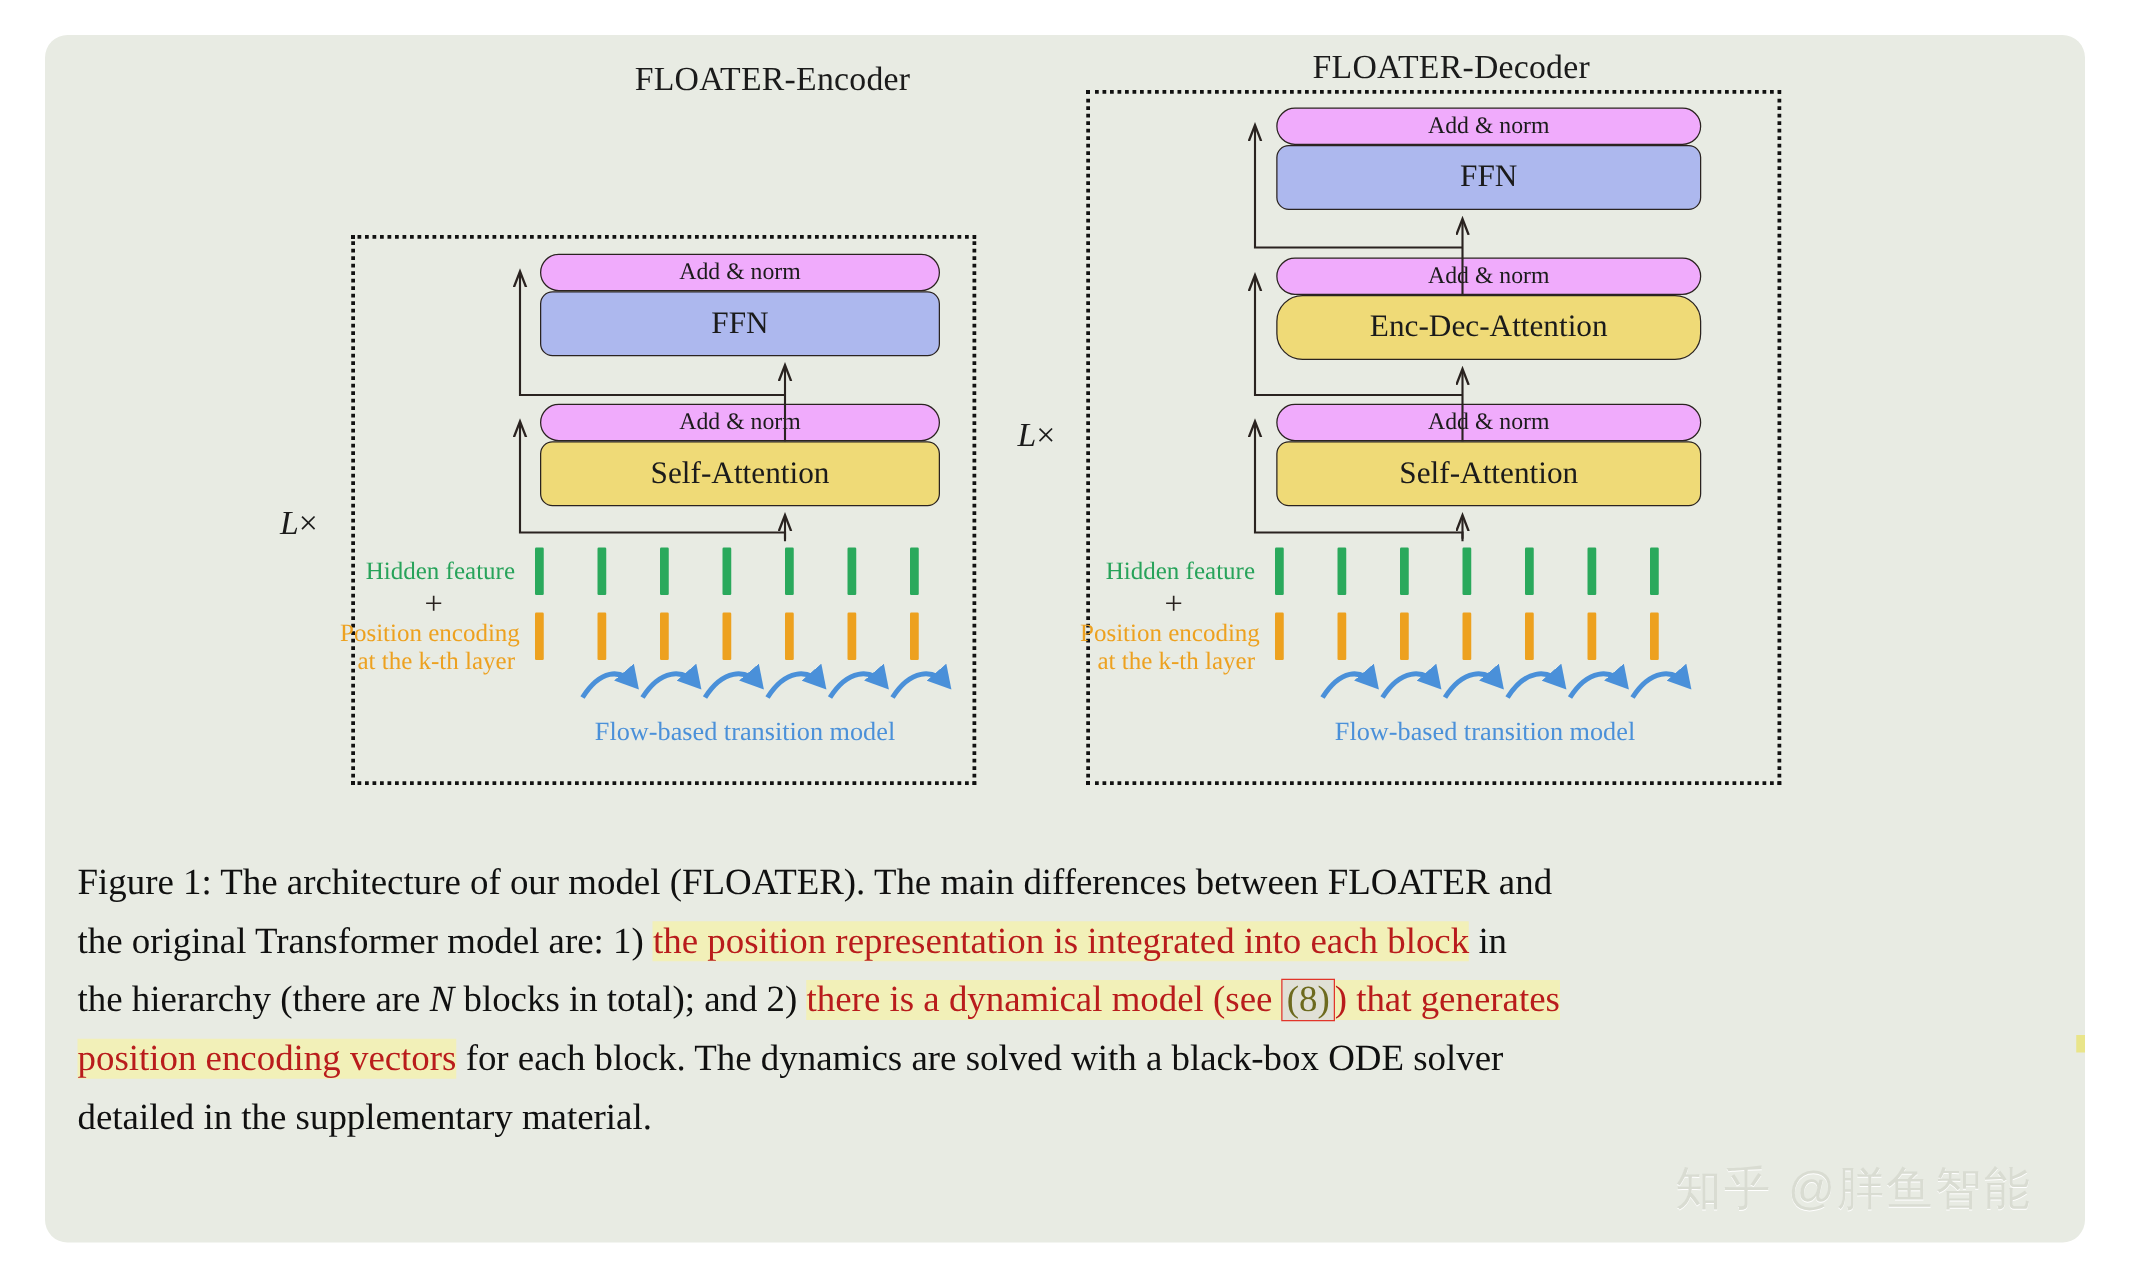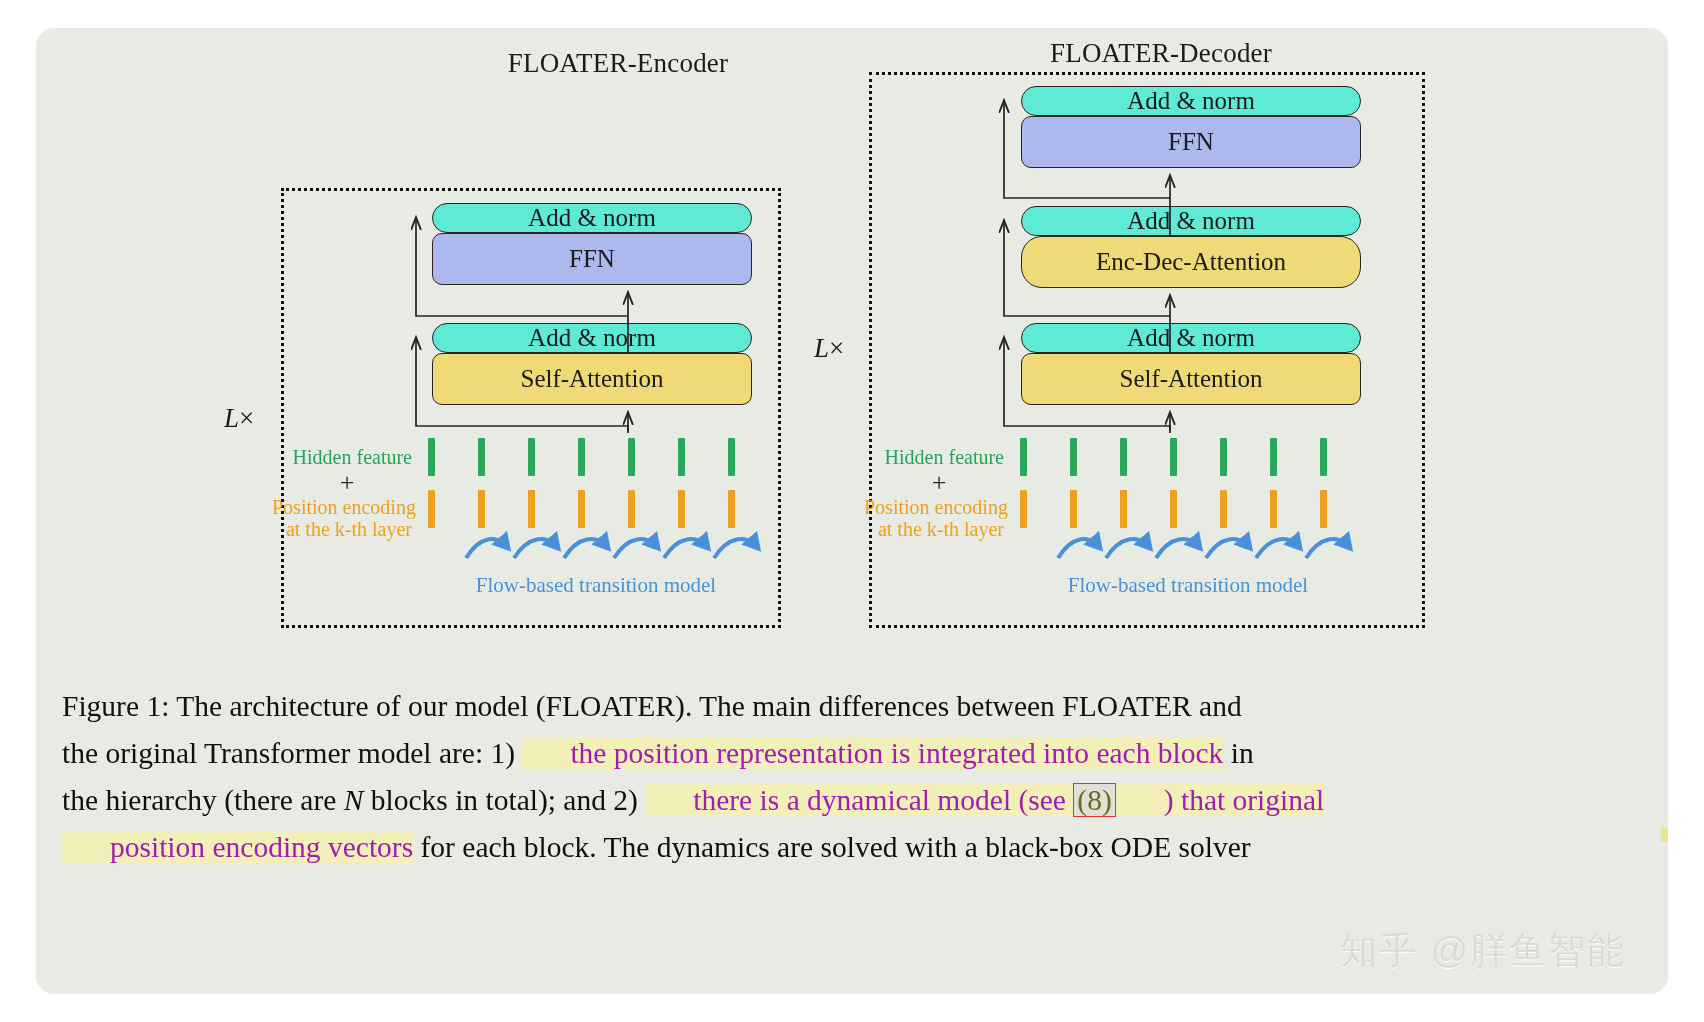--- a/index.html
+++ b/index.html
@@ -63,23 +63,23 @@
     position: absolute;
     box-sizing: border-box;
     border: 1.6px solid #2a2320;
     display: flex;
     align-items: center;
     justify-content: center;
     color: #1b1b1b;
     white-space: nowrap;
   }
   .block.addnorm {
-    background: #5eead4;
+    background: #f0abfc;
     border-radius: 16px;
-    font-size: 25px;
+    font-size: 19px;
   }
   .block.ffn {
     background: #adb8ee;
     border-radius: 10px;
     font-size: 25px;
   }
   .block.attn {
     background: #efda77;
     border-radius: 10px;
     font-size: 25px;
@@ -120,22 +120,21 @@
     top: 655px;
     width: 1580px;
     font-size: 29.5px;
     line-height: 47px;
     color: #101010;
     text-align: left;
   }
   #caption .line { white-space: nowrap; }
   .hl {
     background: #f2f0b8;
-    color: #a21caf;
-    padding-left: 48px;
+    color: #b91c1c;
   }
   .cite-box {
     border: 1.6px solid #e2352a;
     background: #e0e0d6;
     padding: 0 3px;
     color: #6d6a1e;
   }
   .mathit { font-style: italic; }
 
   
@@ -293,24 +292,27 @@
     </div>
 
     <div id="caption">
       <div class="line">
         <span>Figure 1: The architecture of our model (FLOATER). The main differences between FLOATER and</span>
       </div>
       <div class="line">
         <span>the original Transformer model are:  1) </span><span class="hl">the position representation is integrated into each block</span><span> in</span>
       </div>
       <div class="line">
-        <span>the hierarchy (there are </span><span class="mathit">N</span><span> blocks in total); and 2) </span><span class="hl">there is a dynamical model (see </span><span class="cite-box">(8)</span><span class="hl">) that original</span>
+        <span>the hierarchy (there are </span><span class="mathit">N</span><span> blocks in total); and 2) </span><span class="hl">there is a dynamical model (see </span><span class="cite-box">(8)</span><span class="hl">) that generates</span>
       </div>
       <div class="line">
         <span class="hl">position encoding vectors</span><span> for each block.  The dynamics are solved with a black-box ODE solver</span>
+      </div>
+      <div class="line">
+        <span>detailed in the supplementary material.</span>
       </div>
     </div>
 
     <div id="corner-mark"></div>
 
     <div id="watermark">
       <span>知乎</span>
       <span>@羘鱼智能</span>
     </div>
 

